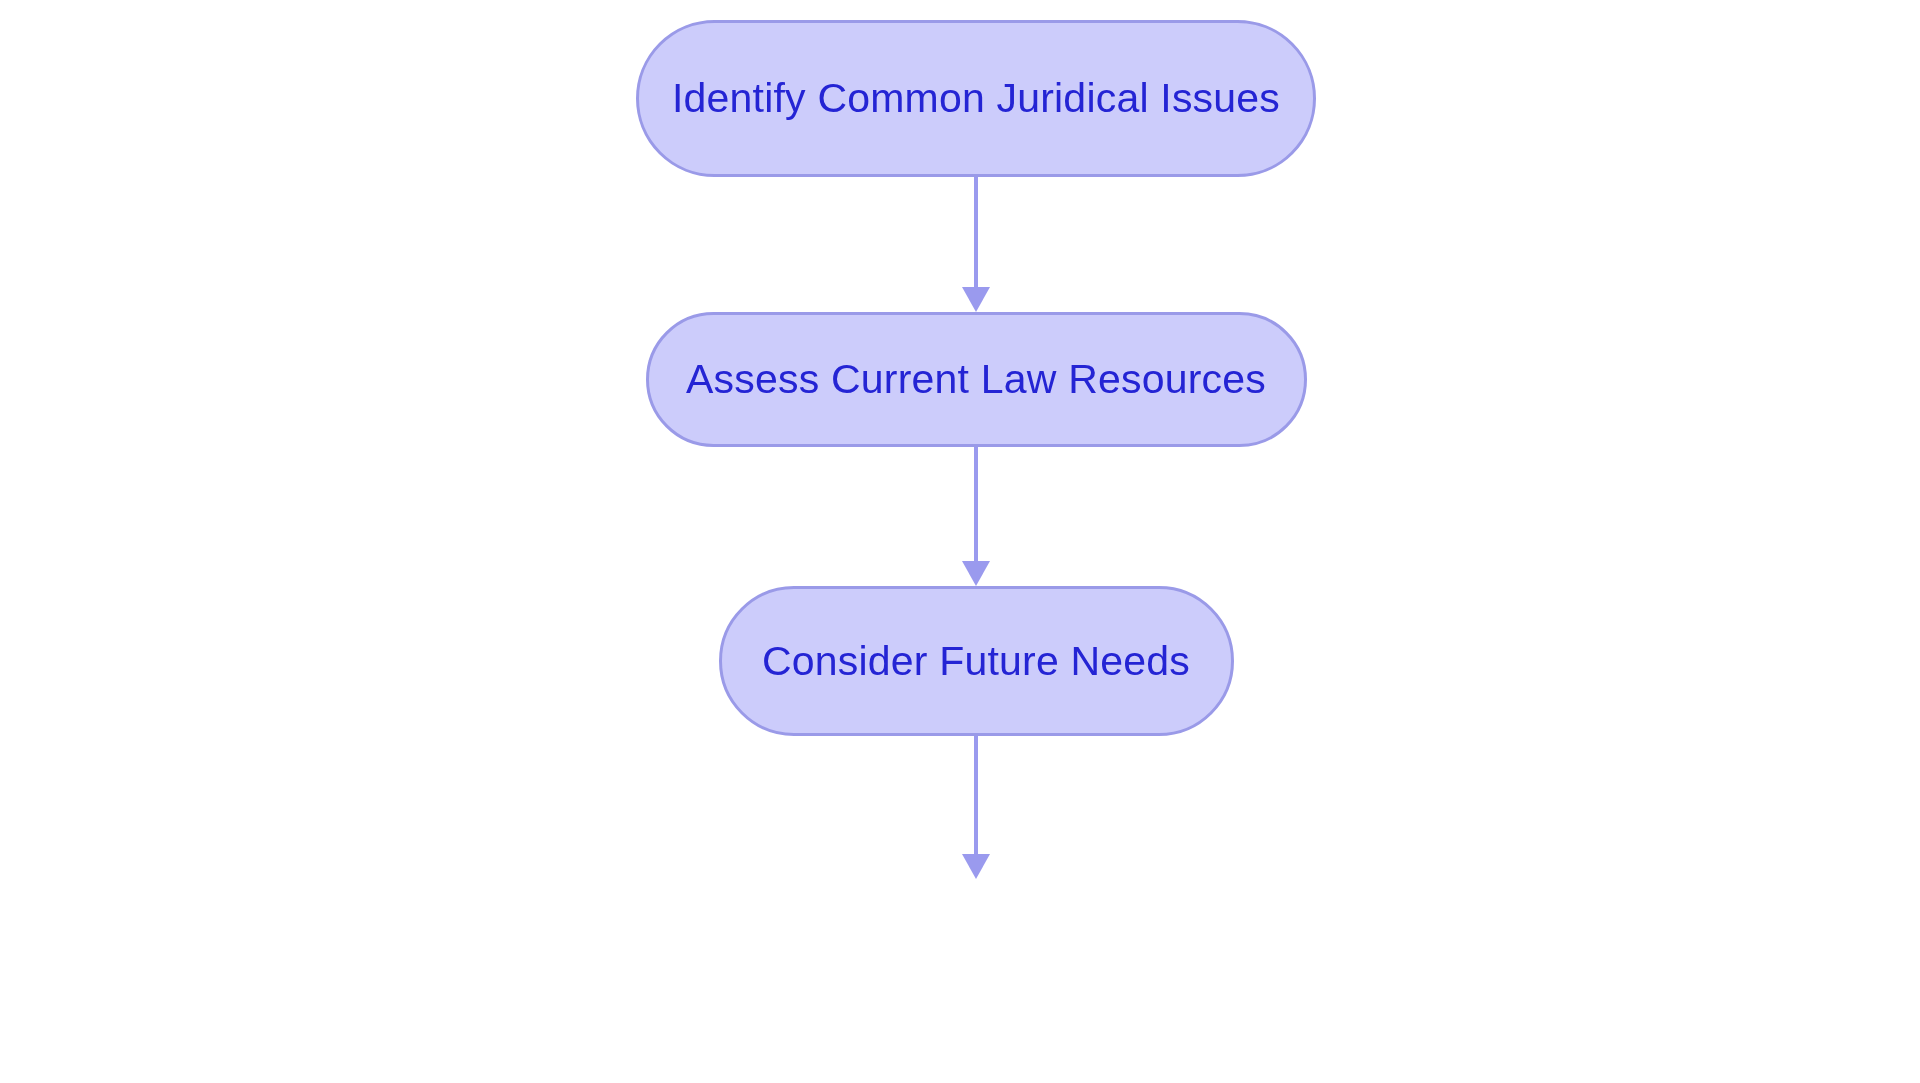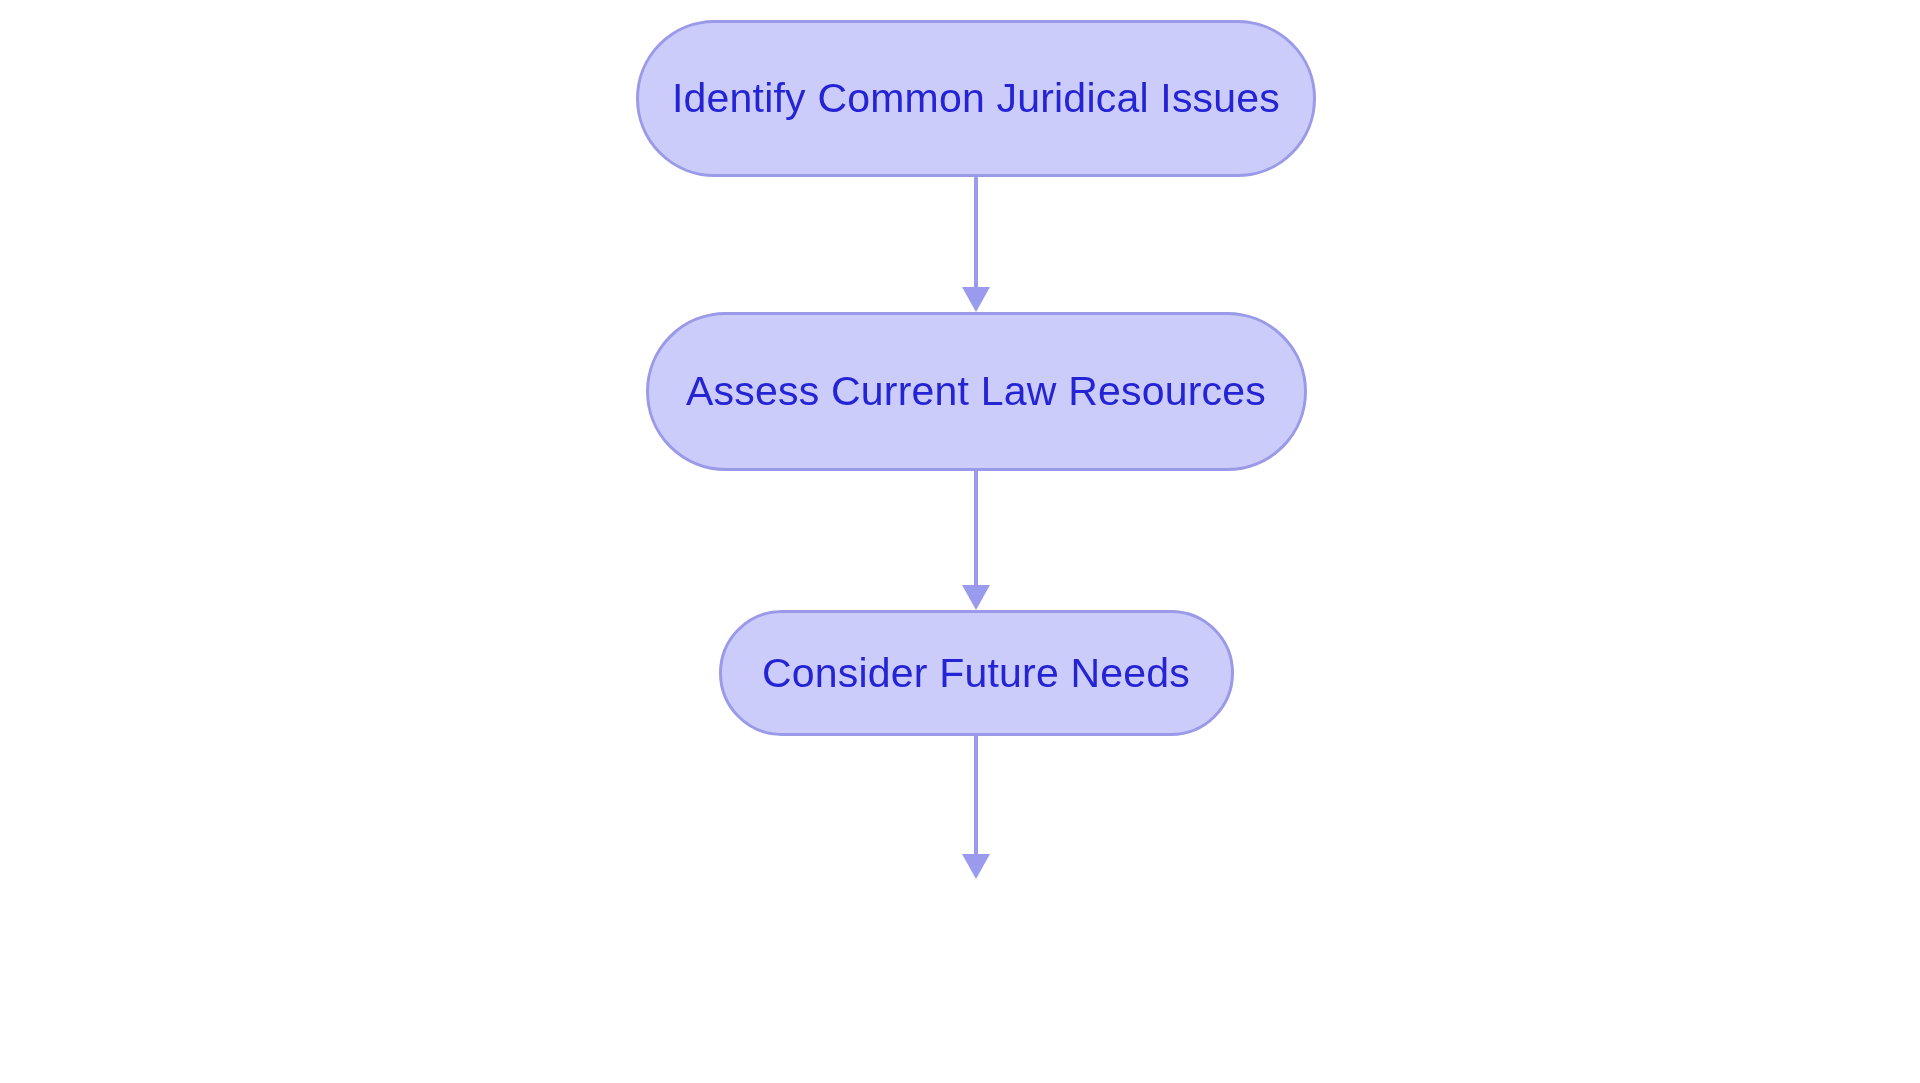--- a/index.html
+++ b/index.html
@@ -53,25 +53,25 @@
     color: #2424d4;
   }
 
   .node-1 {
     width: 680px;
     height: 157px;
     margin-top: 20px;
   }
   .node-2 {
     width: 661px;
-    height: 159px;
+    height: 135px;
   }
   .node-3 {
     width: 515px;
-    height: 126px;
+    height: 150px;
   }
   .node-4 {
     width: 437px;
     height: 155px;
   }
 
   .connector {
     position: relative;
     width: 40px;
     display: flex;

